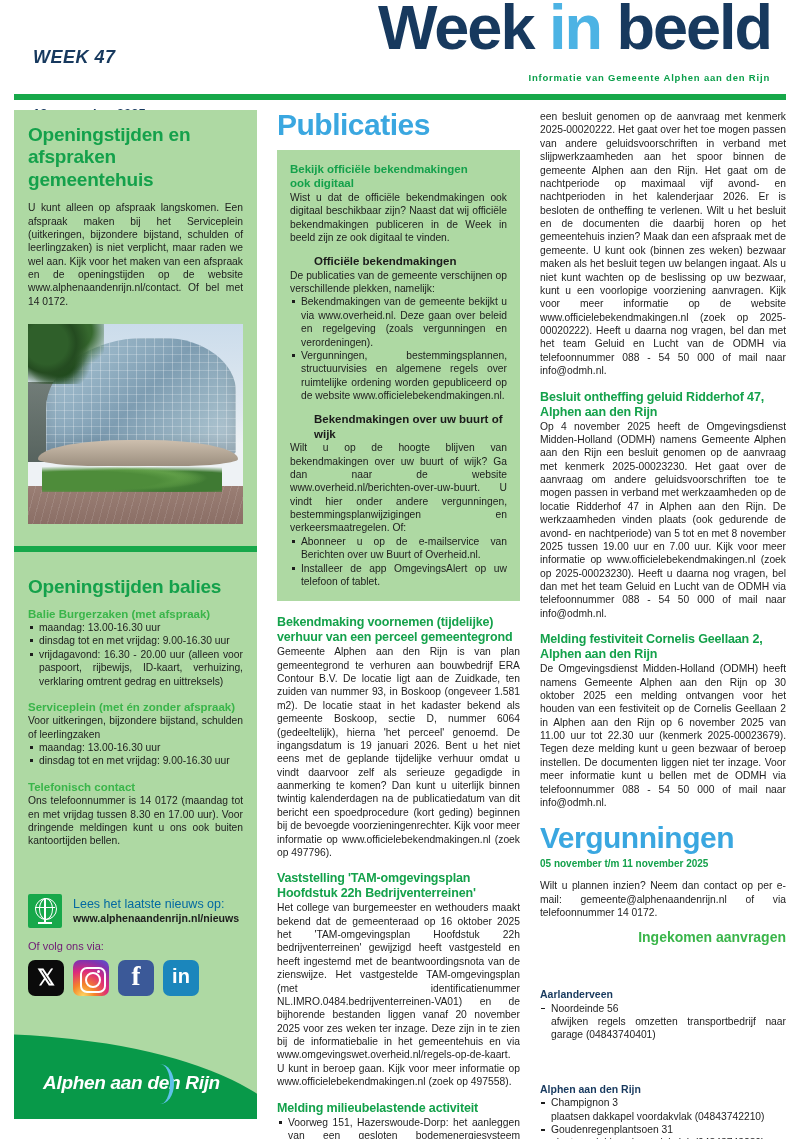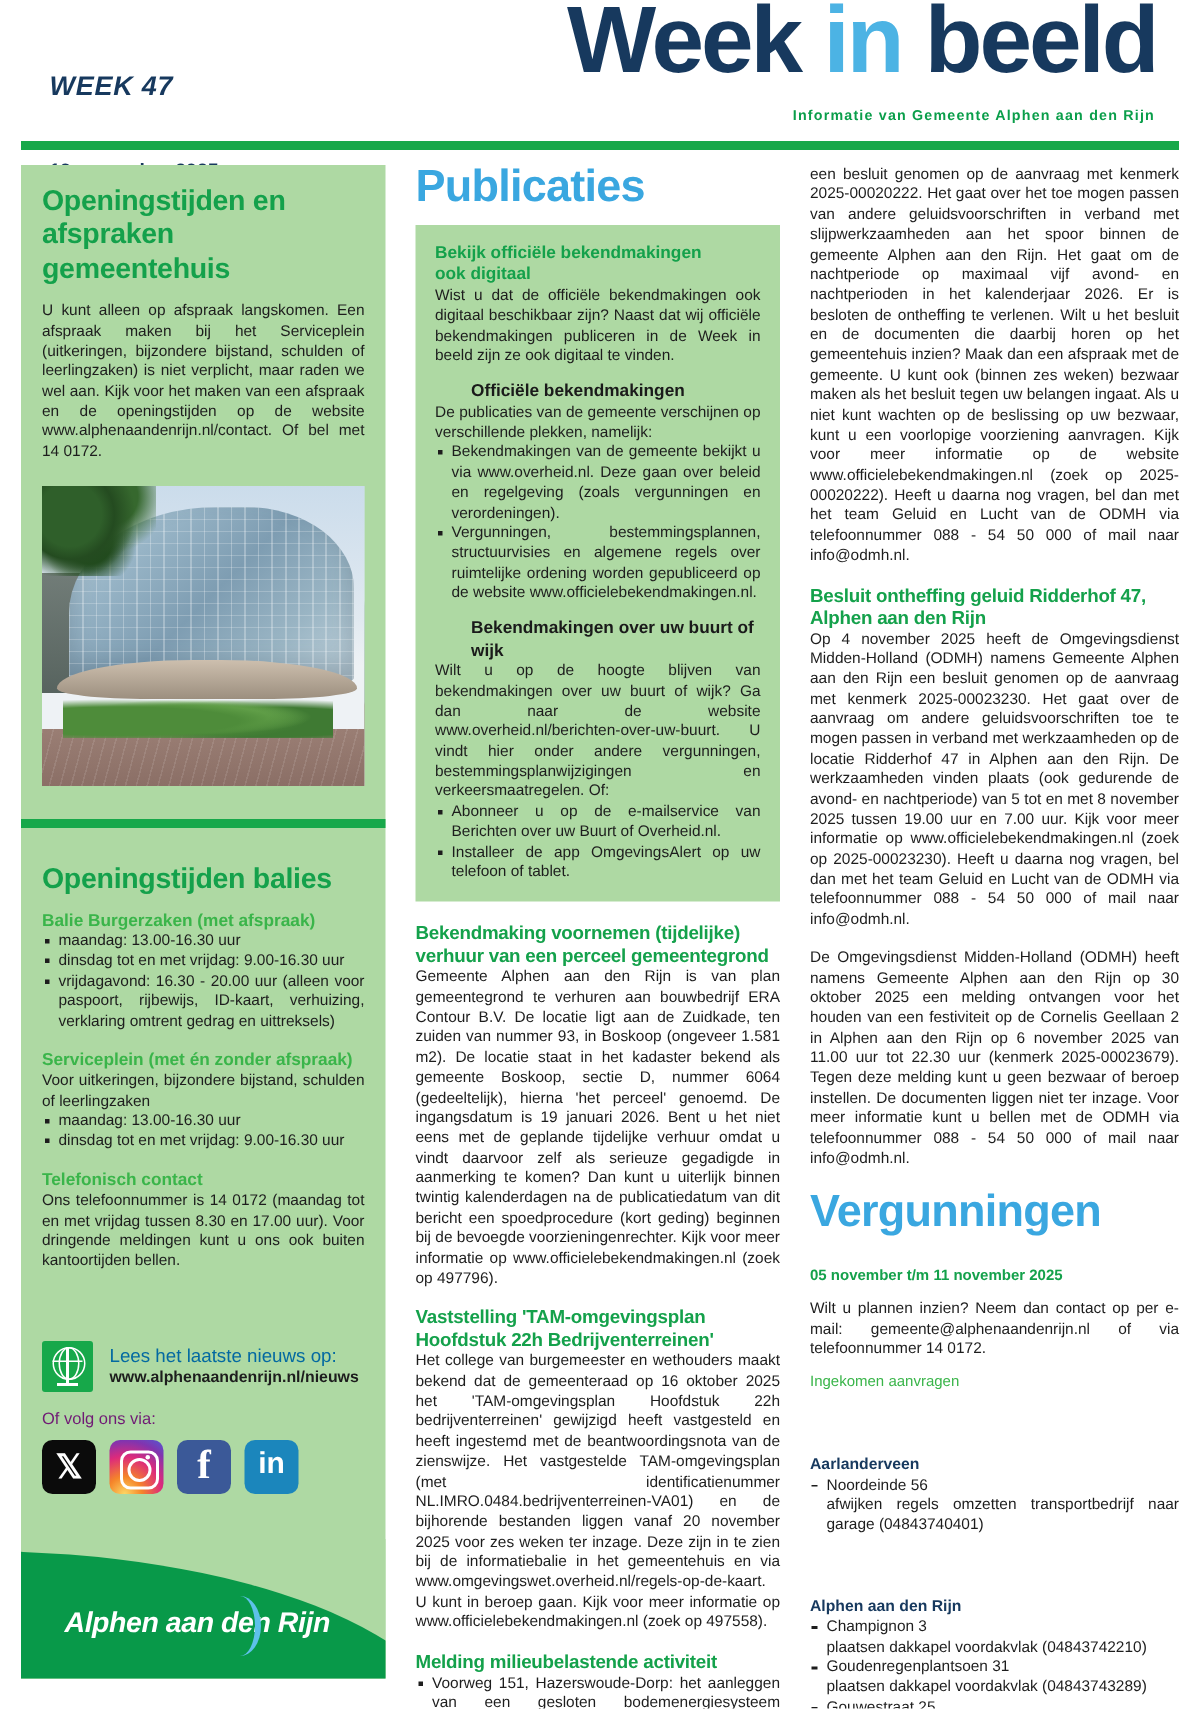--- a/index.html
+++ b/index.html
@@ -407,33 +407,34 @@
     <div class="sp12"></div>
 
     <div>
       <div class="h-green-art">Besluit ontheffing geluid Ridderhof 47, Alphen aan den Rijn</div>
       <div class="bt">Op 4 november 2025 heeft de Omgevingsdienst Midden-Holland (ODMH) namens Gemeente Alphen aan den Rijn een besluit genomen op de aanvraag met kenmerk 2025-00023230. Het gaat over de aanvraag om andere geluidsvoorschriften toe te mogen passen in verband met werkzaamheden op de locatie Ridderhof 47 in Alphen aan den Rijn. De werkzaamheden vinden plaats (ook gedurende de avond- en nachtperiode) van 5 tot en met 8 november 2025 tussen 19.00 uur en 7.00 uur. Kijk voor meer informatie op www.officielebekendmakingen.nl (zoek op 2025-00023230). Heeft u daarna nog vragen, bel dan met het team Geluid en Lucht van de ODMH via telefoonnummer 088 - 54 50 000 of mail naar info@odmh.nl.</div>
     </div>
 
     <div class="sp12"></div>
 
     <div>
+      <div class="h-green-art">Melding festiviteit Cornelis Geellaan 2, Alphen aan den Rijn</div>
       <div class="bt">De Omgevingsdienst Midden-Holland (ODMH) heeft namens Gemeente Alphen aan den Rijn op 30 oktober 2025 een melding ontvangen voor het houden van een festiviteit op de Cornelis Geellaan 2 in Alphen aan den Rijn op 6 november 2025 van 11.00 uur tot 22.30 uur (kenmerk 2025-00023679). Tegen deze melding kunt u geen bezwaar of beroep instellen. De documenten liggen niet ter inzage. Voor meer informatie kunt u bellen met de ODMH via telefoonnummer 088 - 54 50 000 of mail naar info@odmh.nl.</div>
     </div>
 
     <div class="sp14"></div>
 
-    <div class="h-blue-huge" style="margin-bottom:22px;">Vergunningen</div>
+    <div class="h-blue-huge" style="margin-bottom:5px;">Vergunningen</div>
     <div style="font-size:10px;font-weight:bold;color:#14a14b;">05 november t/m 11 november 2025</div>
 
     <div class="sp10"></div>
     <div class="bt">Wilt u plannen inzien? Neem dan contact op per e-mail: gemeente@alphenaandenrijn.nl of via telefoonnummer 14 0172.</div>
 
     <div class="sp10"></div>
-    <div style="font-size:10px;font-weight:normal;color:#3ab54a;line-height:1.25;">Ingekomen aanvragen</div>
+    <div style="font-size:14px;font-weight:bold;color:#3ab54a;line-height:1.25;text-align:right;">Ingekomen aanvragen</div>
 
     <div class="h-navy-bold">Aarlanderveen</div>
     <ul class="bl dash">
       <li>
         <span>Noordeinde 56</span><br>
         <span>afwijken regels omzetten transportbedrijf naar garage (04843740401)</span>
       </li>
     </ul>
 
     <div class="h-navy-bold">Alphen aan den Rijn</div>

